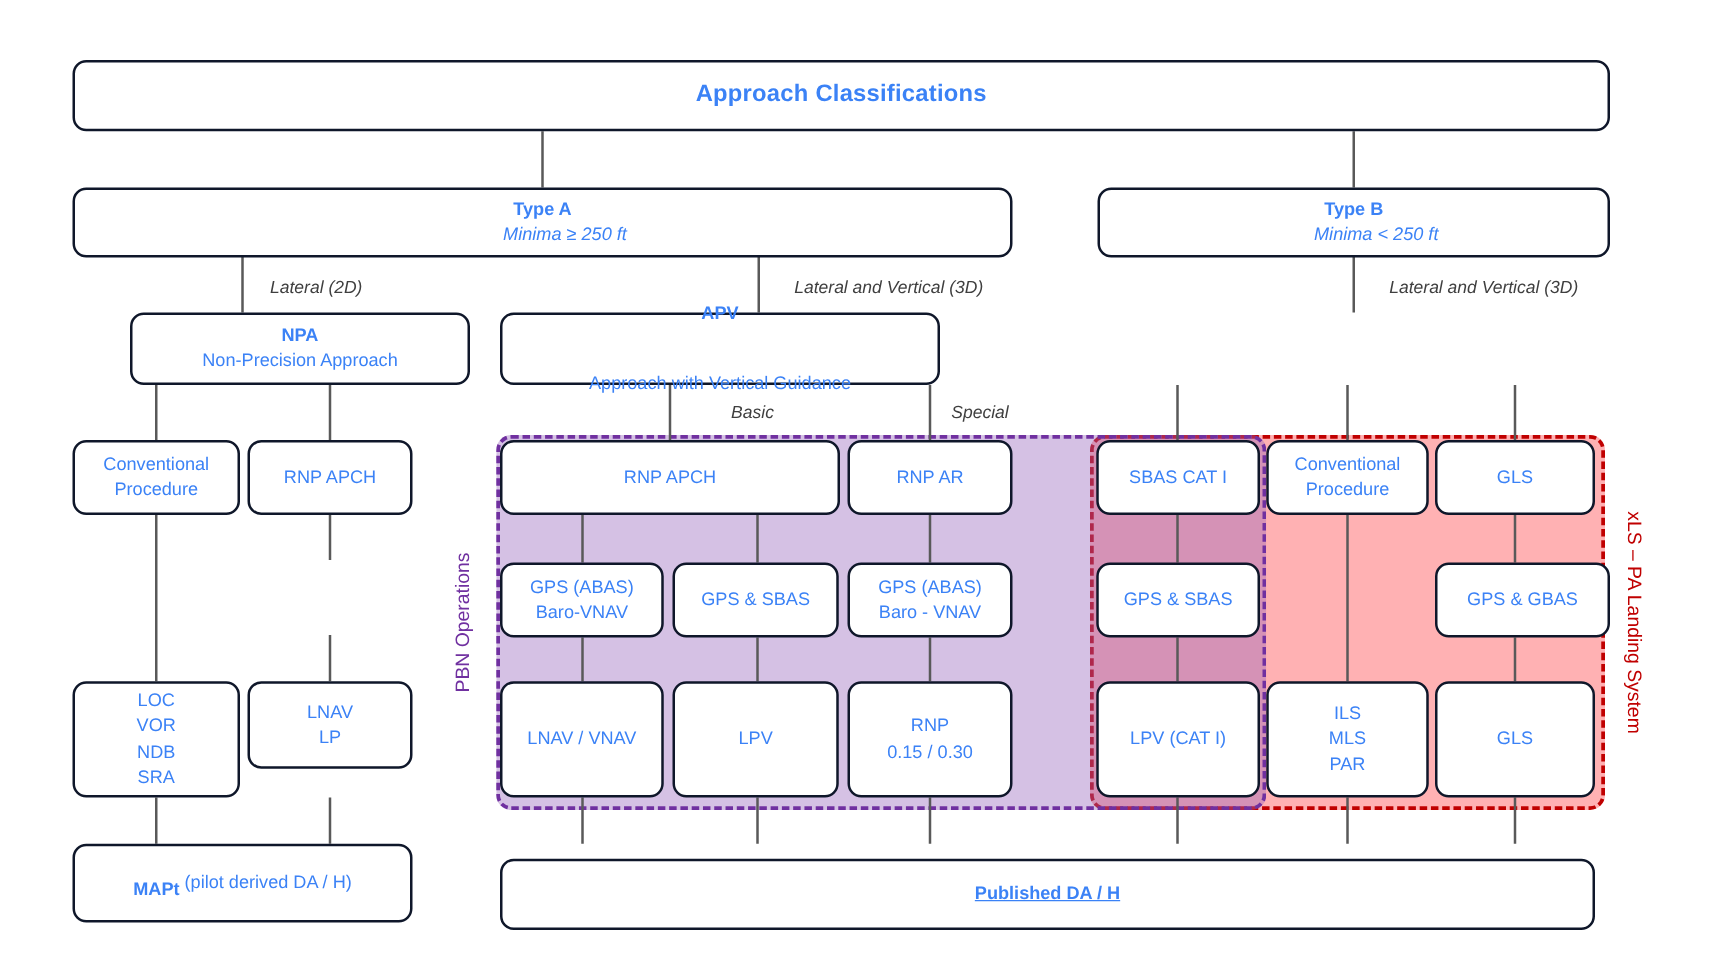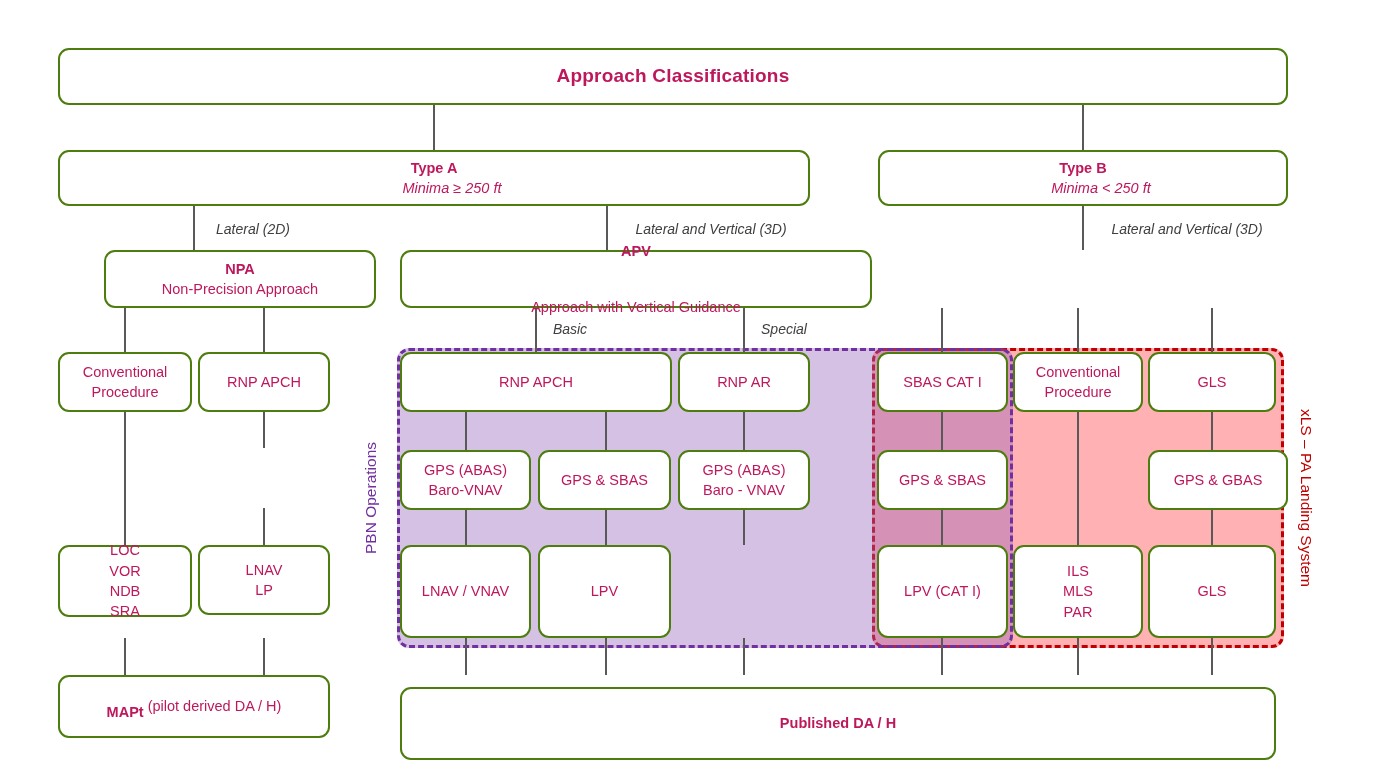--- a/index.html
+++ b/index.html
@@ -7,27 +7,27 @@
     position:relative;
     width:1380px;height:782px;
     background:#fff;
     font-family:"Liberation Sans", sans-serif;
     color:#4a4a4a;
     overflow:hidden;
   }
   .node{
     position:absolute;
     background:#fff;
-    border:2px solid #4d7c0f;
+    border:2px solid #0f172a;
     border-radius:11px;
     display:flex;flex-direction:column;
     align-items:center;justify-content:center;
     text-align:center;
     font-size:14.5px;line-height:1.4;
-    color:#be185d;
+    color:#3b82f6;
     white-space:pre-line;
     z-index:4;
     box-sizing:border-box;
   }
   .node .abbr{font-weight:bold;}
   .node .ital{font-style:italic;margin-left:36px;}
   .title-node{font-size:19px;font-weight:bold;letter-spacing:.2px;}
   .vline{position:absolute;width:2px;background:#595959;z-index:3;}
   .region{position:absolute;border-radius:12px;z-index:1;box-sizing:border-box;}
   .region-xls{background:#FFB1B3;border:3px dashed #C00000;}
@@ -86,78 +86,80 @@
   <div class="vline" style="left:465px;top:638px;height:37px;"></div>
   <div class="vline" style="left:605px;top:638px;height:37px;"></div>
   <div class="vline" style="left:743px;top:638px;height:37px;"></div>
   <div class="vline" style="left:941px;top:638px;height:37px;"></div>
   <div class="vline" style="left:1077px;top:638px;height:37px;"></div>
   <div class="vline" style="left:1211px;top:638px;height:37px;"></div>
 
   <div class="branch-label" style="left:203px;top:221px;width:100px;">Lateral (2D)</div>
   <div class="branch-label" style="left:612px;top:221px;width:198px;">Lateral and Vertical (3D)</div>
   <div class="branch-label" style="left:1088px;top:221px;width:198px;">Lateral and Vertical (3D)</div>
-  <div class="branch-label" style="left:540px;top:321px;width:60px;">Basic</div>
+  <div class="branch-label" style="left:572px;top:321px;width:60px;">Basic</div>
   <div class="branch-label" style="left:748px;top:321px;width:72px;">Special</div>
 
   <div class="node title-node" style="left:58px;top:48px;width:1230px;height:57px;">
     <span>Approach Classifications</span>
   </div>
 
   <div class="node" style="left:58px;top:150px;width:752px;height:56px;">
     <span class="abbr">Type A</span>
     <span class="ital">Minima ≥ 250 ft</span>
   </div>
   <div class="node" style="left:878px;top:150px;width:410px;height:56px;">
     <span class="abbr">Type B</span>
     <span class="ital">Minima &lt; 250 ft</span>
   </div>
 
   <div class="node" style="left:58px;top:250px;width:272px;height:58px;margin-left:46px;">
     <span class="abbr">NPA</span>
     <span>Non-Precision Approach</span>
   </div>
-  <div class="node" style="left:400px;top:250px;width:472px;height:58px;gap:36px;">
+  <div class="node" style="left:400px;top:250px;width:352px;height:58px;gap:36px;">
     <span class="abbr">APV</span>
     <span>Approach with Vertical Guidance</span>
   </div>
 
   <div class="node" style="left:58px;top:352px;width:134px;height:60px;">Conventional
 Procedure</div>
   <div class="node" style="left:198px;top:352px;width:132px;height:60px;">RNP APCH</div>
-  <div class="node" style="left:58px;top:545px;width:134px;height:72px;">LOC
+  <div class="node" style="left:58px;top:545px;width:134px;height:93px;">LOC
 VOR
 NDB
 SRA</div>
   <div class="node" style="left:198px;top:545px;width:132px;height:70px;">LNAV
 LP</div>
   <div class="node" style="left:58px;top:675px;width:272px;height:63px;flex-direction:row;gap:4px;">
     <span class="bold">MAPt</span>
     <span>(pilot derived DA / H)</span>
   </div>
 
   <div class="node" style="left:400px;top:352px;width:272px;height:60px;">RNP APCH</div>
   <div class="node" style="left:678px;top:352px;width:132px;height:60px;">RNP AR</div>
   <div class="node" style="left:400px;top:450px;width:131px;height:60px;">GPS (ABAS)
 Baro-VNAV</div>
   <div class="node" style="left:538px;top:450px;width:133px;height:60px;">GPS &amp; SBAS</div>
   <div class="node" style="left:678px;top:450px;width:132px;height:60px;">GPS (ABAS)
 Baro - VNAV</div>
   <div class="node" style="left:400px;top:545px;width:131px;height:93px;">LNAV / VNAV</div>
   <div class="node" style="left:538px;top:545px;width:133px;height:93px;">LPV</div>
+  <div class="node" style="left:678px;top:545px;width:132px;height:93px;">RNP
+0.15 / 0.30</div>
 
   <div class="node" style="left:877px;top:352px;width:131px;height:60px;">SBAS CAT I</div>
   <div class="node" style="left:1013px;top:352px;width:130px;height:60px;">Conventional
 Procedure</div>
   <div class="node" style="left:1148px;top:352px;width:128px;height:60px;">GLS</div>
   <div class="node" style="left:877px;top:450px;width:131px;height:60px;">GPS &amp; SBAS</div>
   <div class="node" style="left:1148px;top:450px;width:140px;height:60px;">GPS &amp; GBAS</div>
   <div class="node" style="left:877px;top:545px;width:131px;height:93px;">LPV (CAT I)</div>
   <div class="node" style="left:1013px;top:545px;width:130px;height:93px;">ILS
 MLS
 PAR</div>
   <div class="node" style="left:1148px;top:545px;width:128px;height:93px;">GLS</div>
 
-  <div class="node bold" style="left:400px;top:675px;width:876px;height:73px;">
+  <div class="node bold" style="left:400px;top:675px;width:876px;height:57px;text-decoration:underline;">
     <span>Published DA / H</span>
   </div>
 
 </div>
 
 </body></html>

